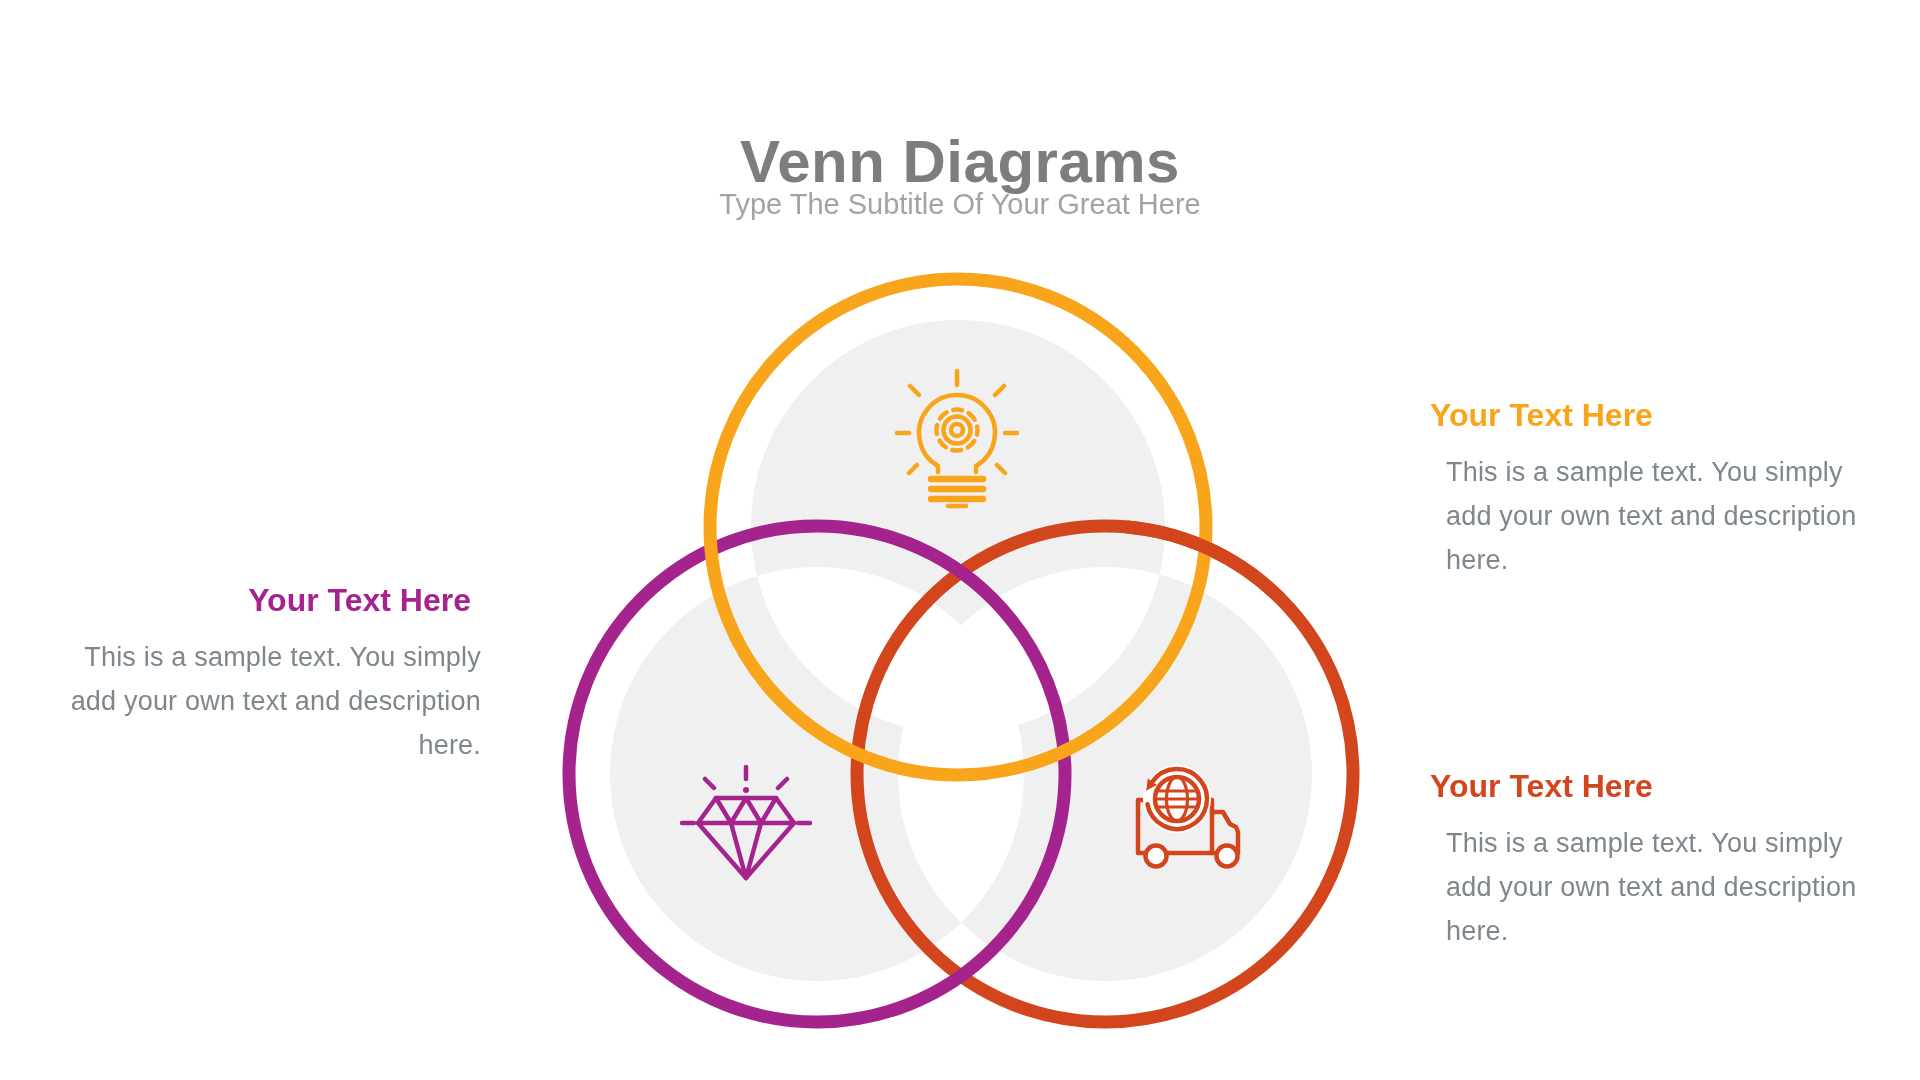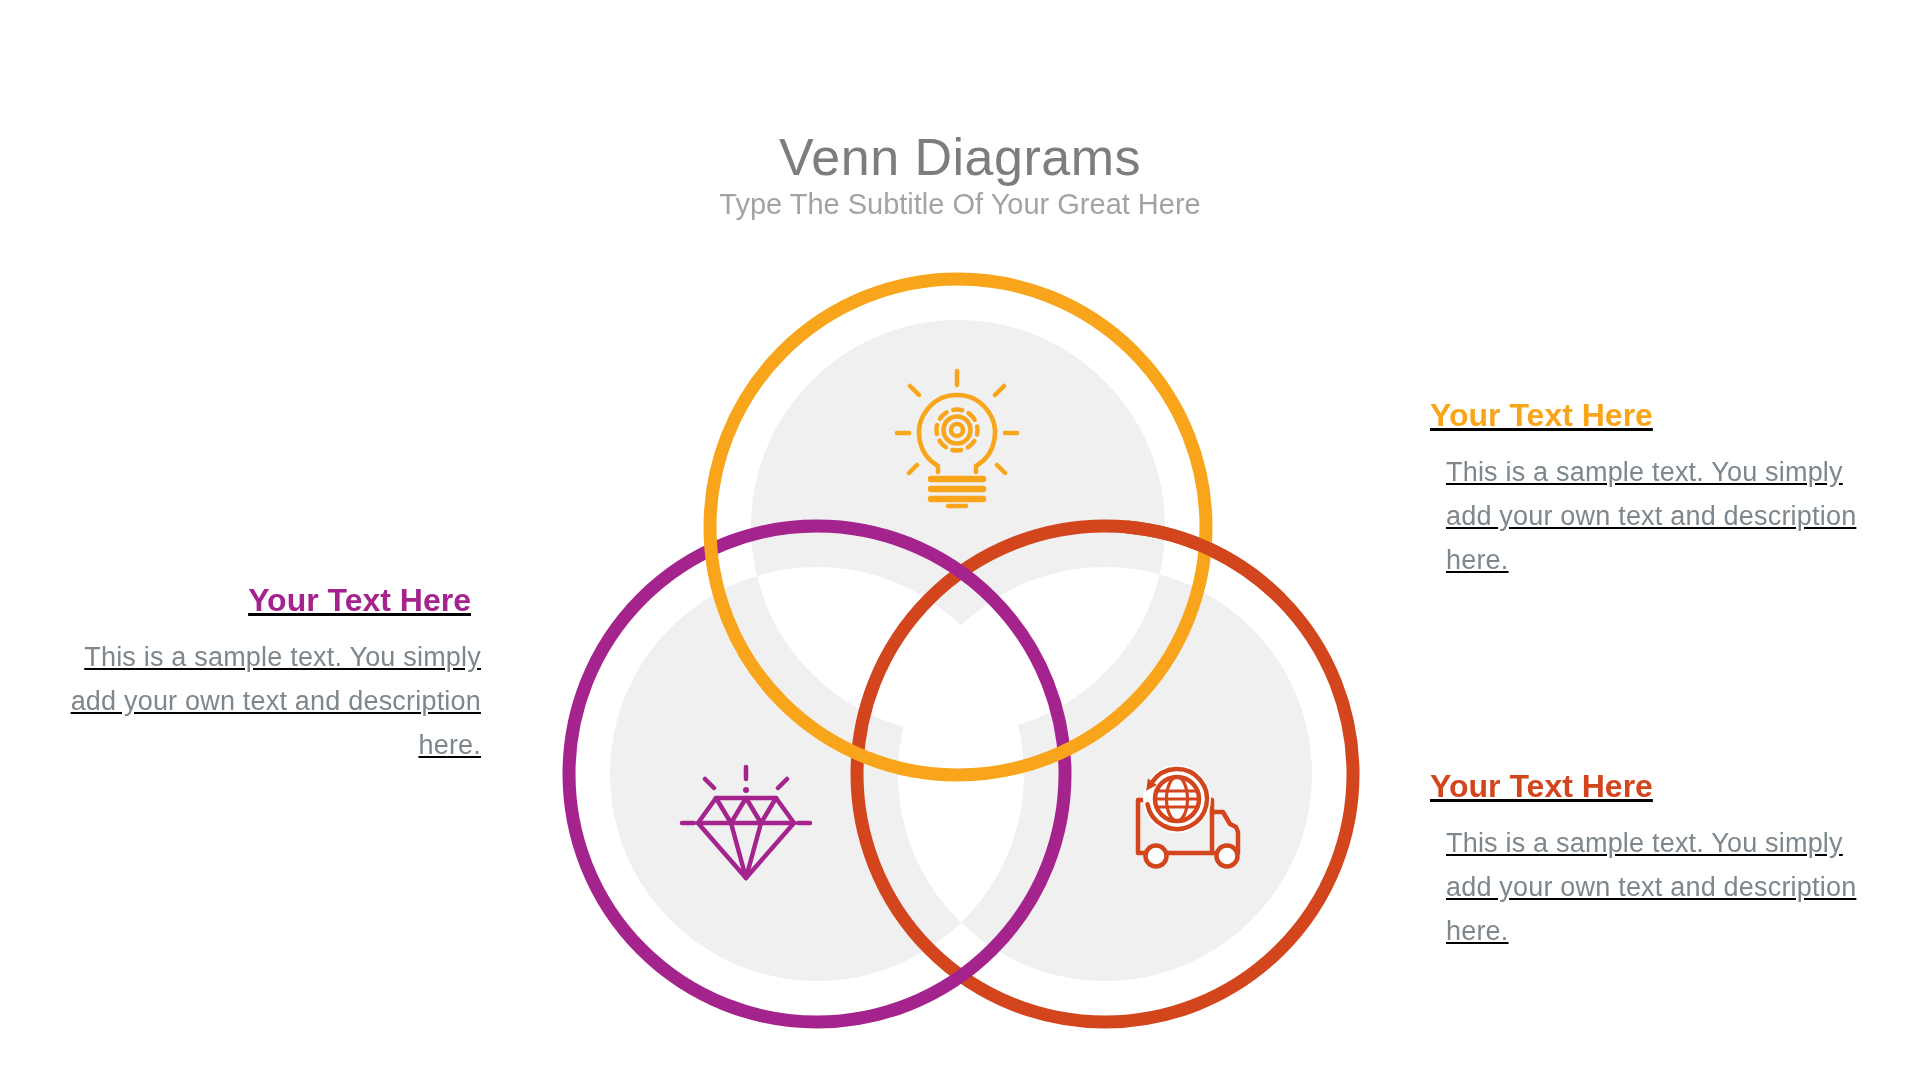--- a/index.html
+++ b/index.html
@@ -2,41 +2,41 @@
 <html style="--yellow: #F9A51B; --purple: #A5238D; --red: #D3461D; --title-gray: #7D7D7D; --subtitle-gray: #A3A3A3; --body-gray: #7D878D; --circle-fill: #F0F0F1;"><head>
 <meta charset="utf-8">
 <style>
   html,body{margin:0;padding:0;}
   body{
     width:1920px;height:1080px;background:#ffffff;overflow:hidden;position:relative;
     font-family:"Liberation Sans", sans-serif;
   }
   .title{
     position:absolute;top:80px;left:0;width:1920px;text-align:center;
-    font-size:52px;line-height:84px;font-weight:400;color:var(--title-gray);
+    font-size:60px;line-height:84px;font-weight:700;color:var(--title-gray);
     letter-spacing:0.5px;
   }
   .subtitle{
     position:absolute;top:186px;left:0;width:1920px;text-align:center;
     font-size:29px;line-height:36px;font-weight:400;color:var(--subtitle-gray);
   }
   .venn{position:absolute;left:0;top:0;}
   .gray-disc{fill:var(--circle-fill);}
   .ring{fill:none;stroke-width:13px;}
   .ring-yellow{stroke:var(--yellow);}
   .ring-purple{stroke:var(--purple);}
   .ring-red{stroke:var(--red);}
   .st{fill:none;stroke-width:4.5px;stroke-linecap:round;stroke-linejoin:round;}
   .st-y{stroke:var(--yellow);}
   .st-p{stroke:var(--purple);}
   .st-r{stroke:var(--red);}
   .thin{stroke-width:3.2px;}
   .thick{stroke-width:6.5px;}
   .wfill{fill:#ffffff;}
-  .text-block{position:absolute;width:470px;text-decoration:underline;}
+  .text-block{position:absolute;width:470px;}
   .tb-yellow{left:1430px;top:396px;text-align:left;}
   .tb-purple{left:27px;top:581px;text-align:right;}
   .tb-red{left:1430px;top:767px;text-align:left;}
   .tb-heading{font-size:32px;line-height:38px;font-weight:700;margin:0 0 10px 0;}
   .tb-yellow .tb-heading{color:var(--yellow);}
   .tb-purple .tb-heading{color:var(--purple);margin-right:26px;}
   .tb-red .tb-heading{color:var(--red);}
   .tb-body{font-size:27px;line-height:44px;font-weight:400;margin:16px;color:var(--body-gray);letter-spacing:0.2px;}
 </style>
 </head>

